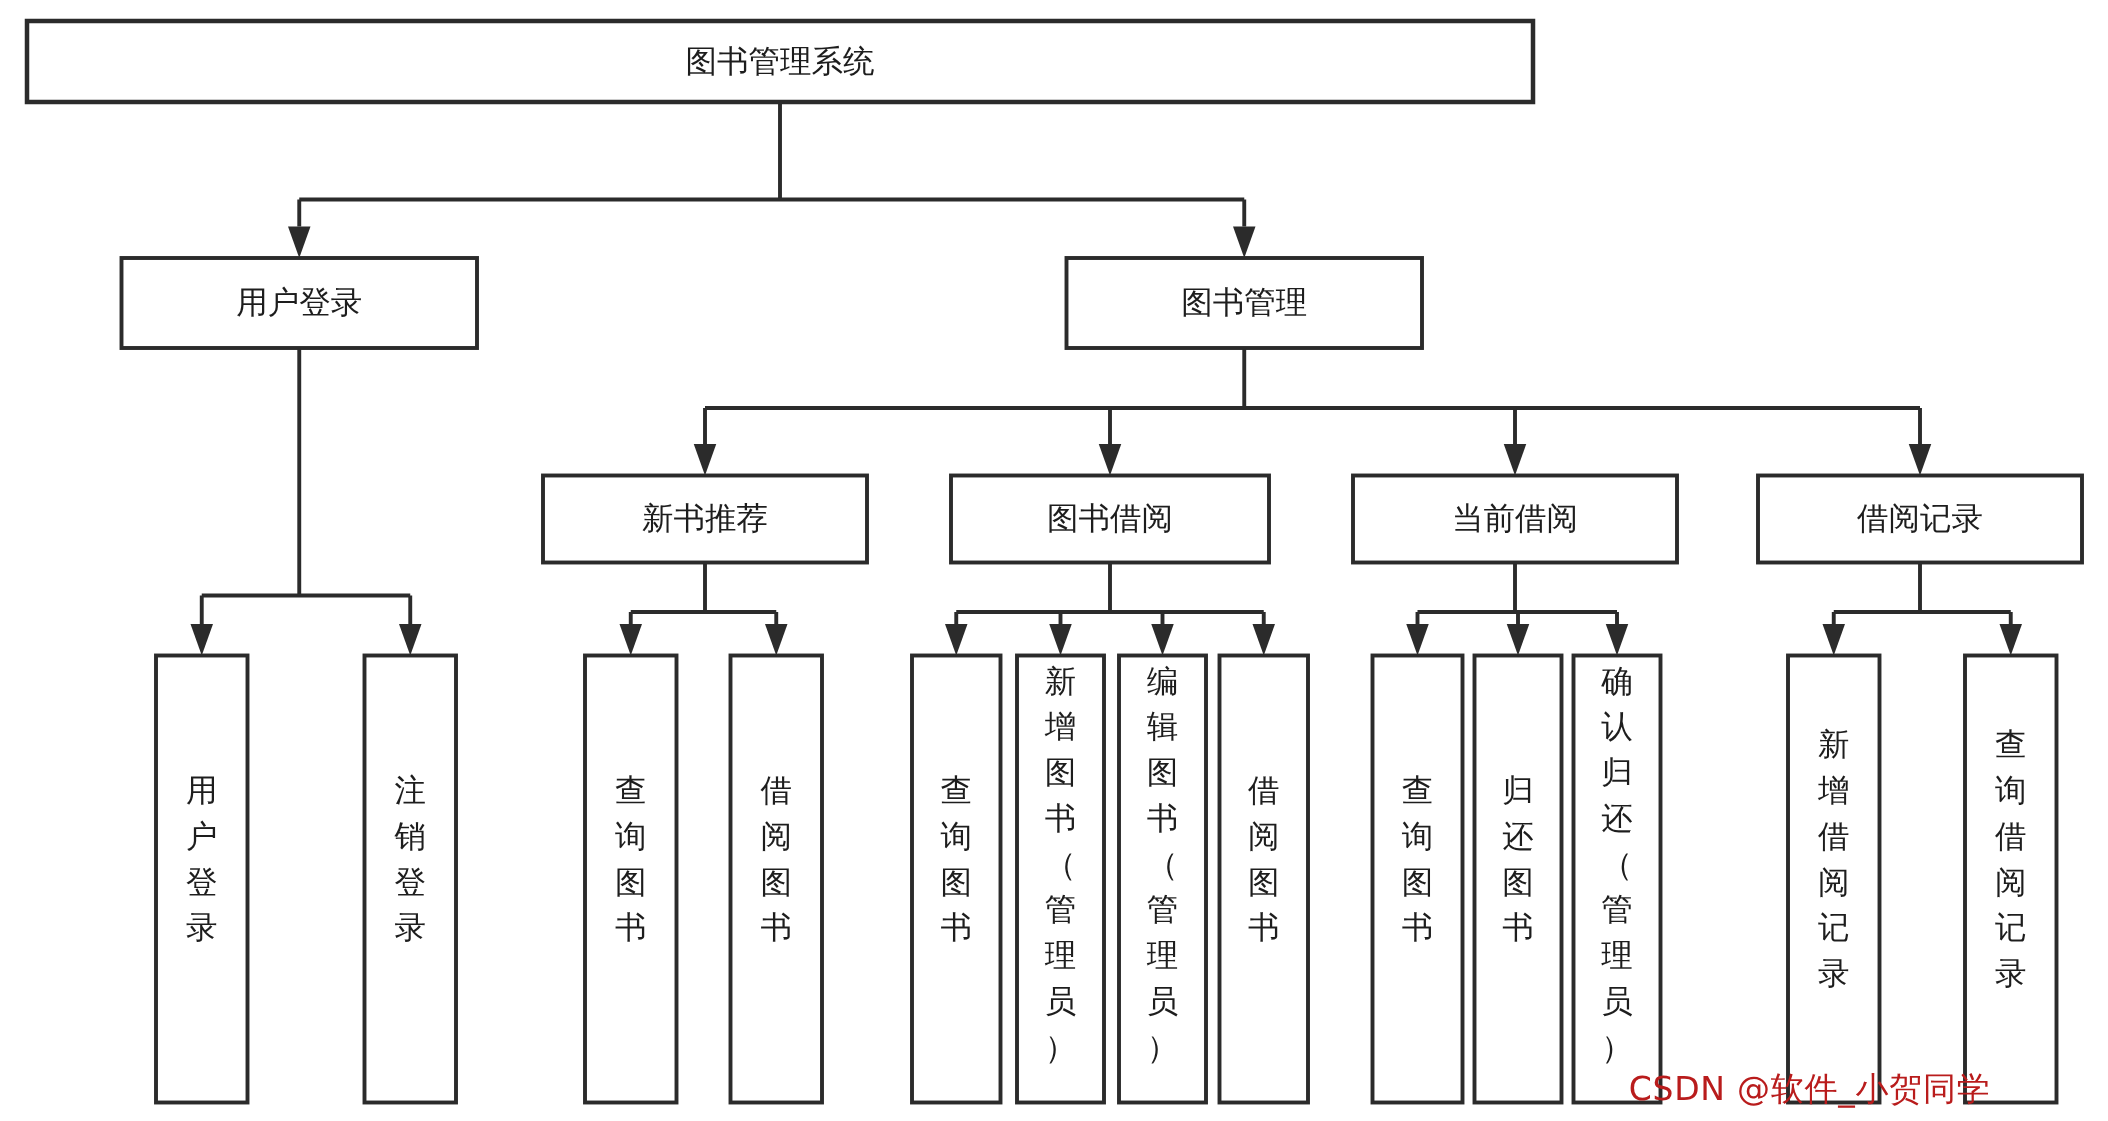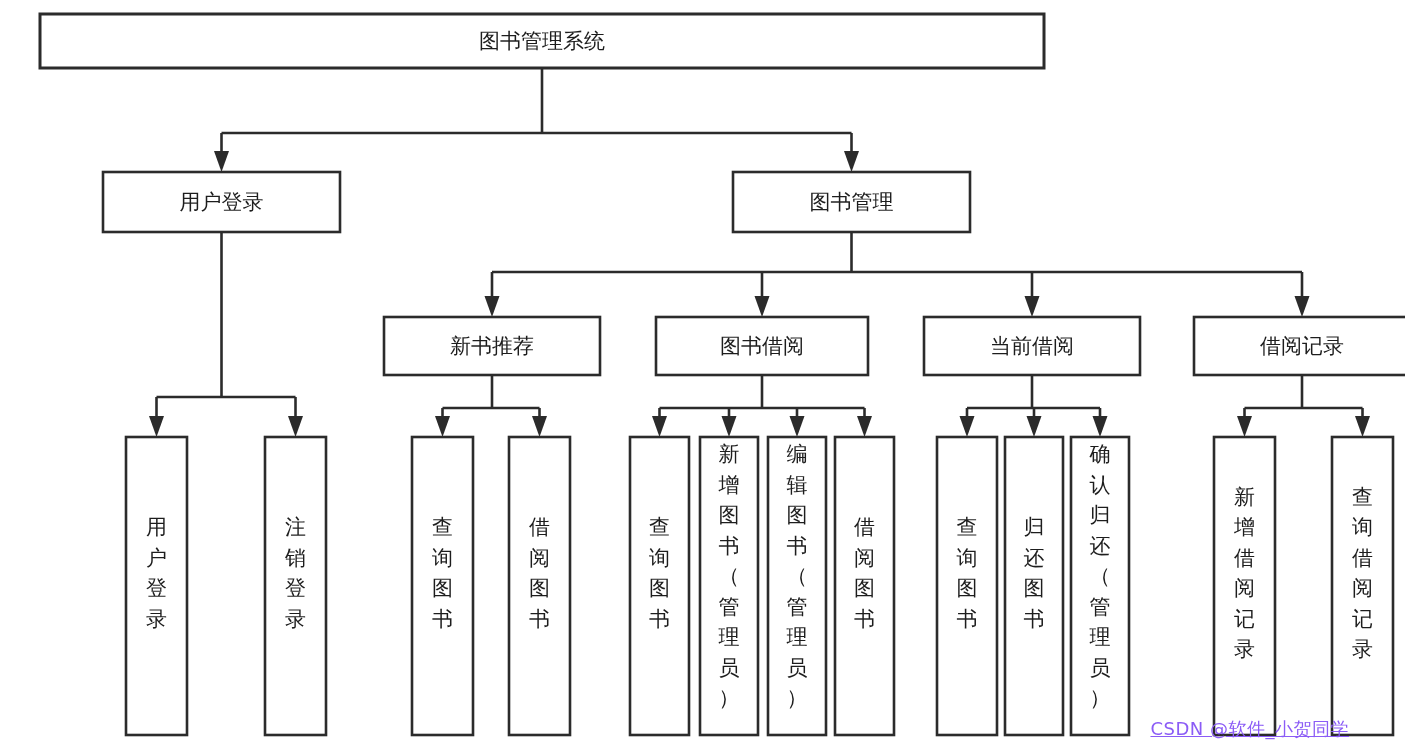--- a/index.html
+++ b/index.html
@@ -12,21 +12,20 @@
     width: 1405px;
     height: 747px;
     overflow: hidden;
     font-family: "DejaVu Sans", "Liberation Sans", sans-serif;
     position: relative;
   }
   #diagram-root {
     position: relative;
     width: 1335px;
     height: 747px;
-    margin-left: 22px;
   }
   svg#tree-svg {
     position: absolute;
     left: 0;
     top: 0;
     width: 1405px;
     height: 747px;
     display: block;
   }
   .node-box {
@@ -58,26 +57,25 @@
     fill: #1d1d1d;
     font-family: "DejaVu Sans", "Liberation Sans", sans-serif;
     font-size: 21px;
     text-anchor: middle;
   }
   .watermark {
     position: absolute;
     right: 8px;
     bottom: 6px;
     font-family: "DejaVu Sans", "Liberation Sans", sans-serif;
-    font-size: 18px;
-    color: #8b5cf6;
+    font-size: 22px;
+    color: #b91c1c;
     letter-spacing: 0.5px;
     white-space: nowrap;
     pointer-events: none;
-    text-decoration: underline;
   }
 </style>
 </head>
 <body>
 
 <div id="diagram-root">
 
   <svg id="tree-svg" viewBox="0 0 1405 747" xmlns="http://www.w3.org/2000/svg">
 
     <g id="connectors-layer">

